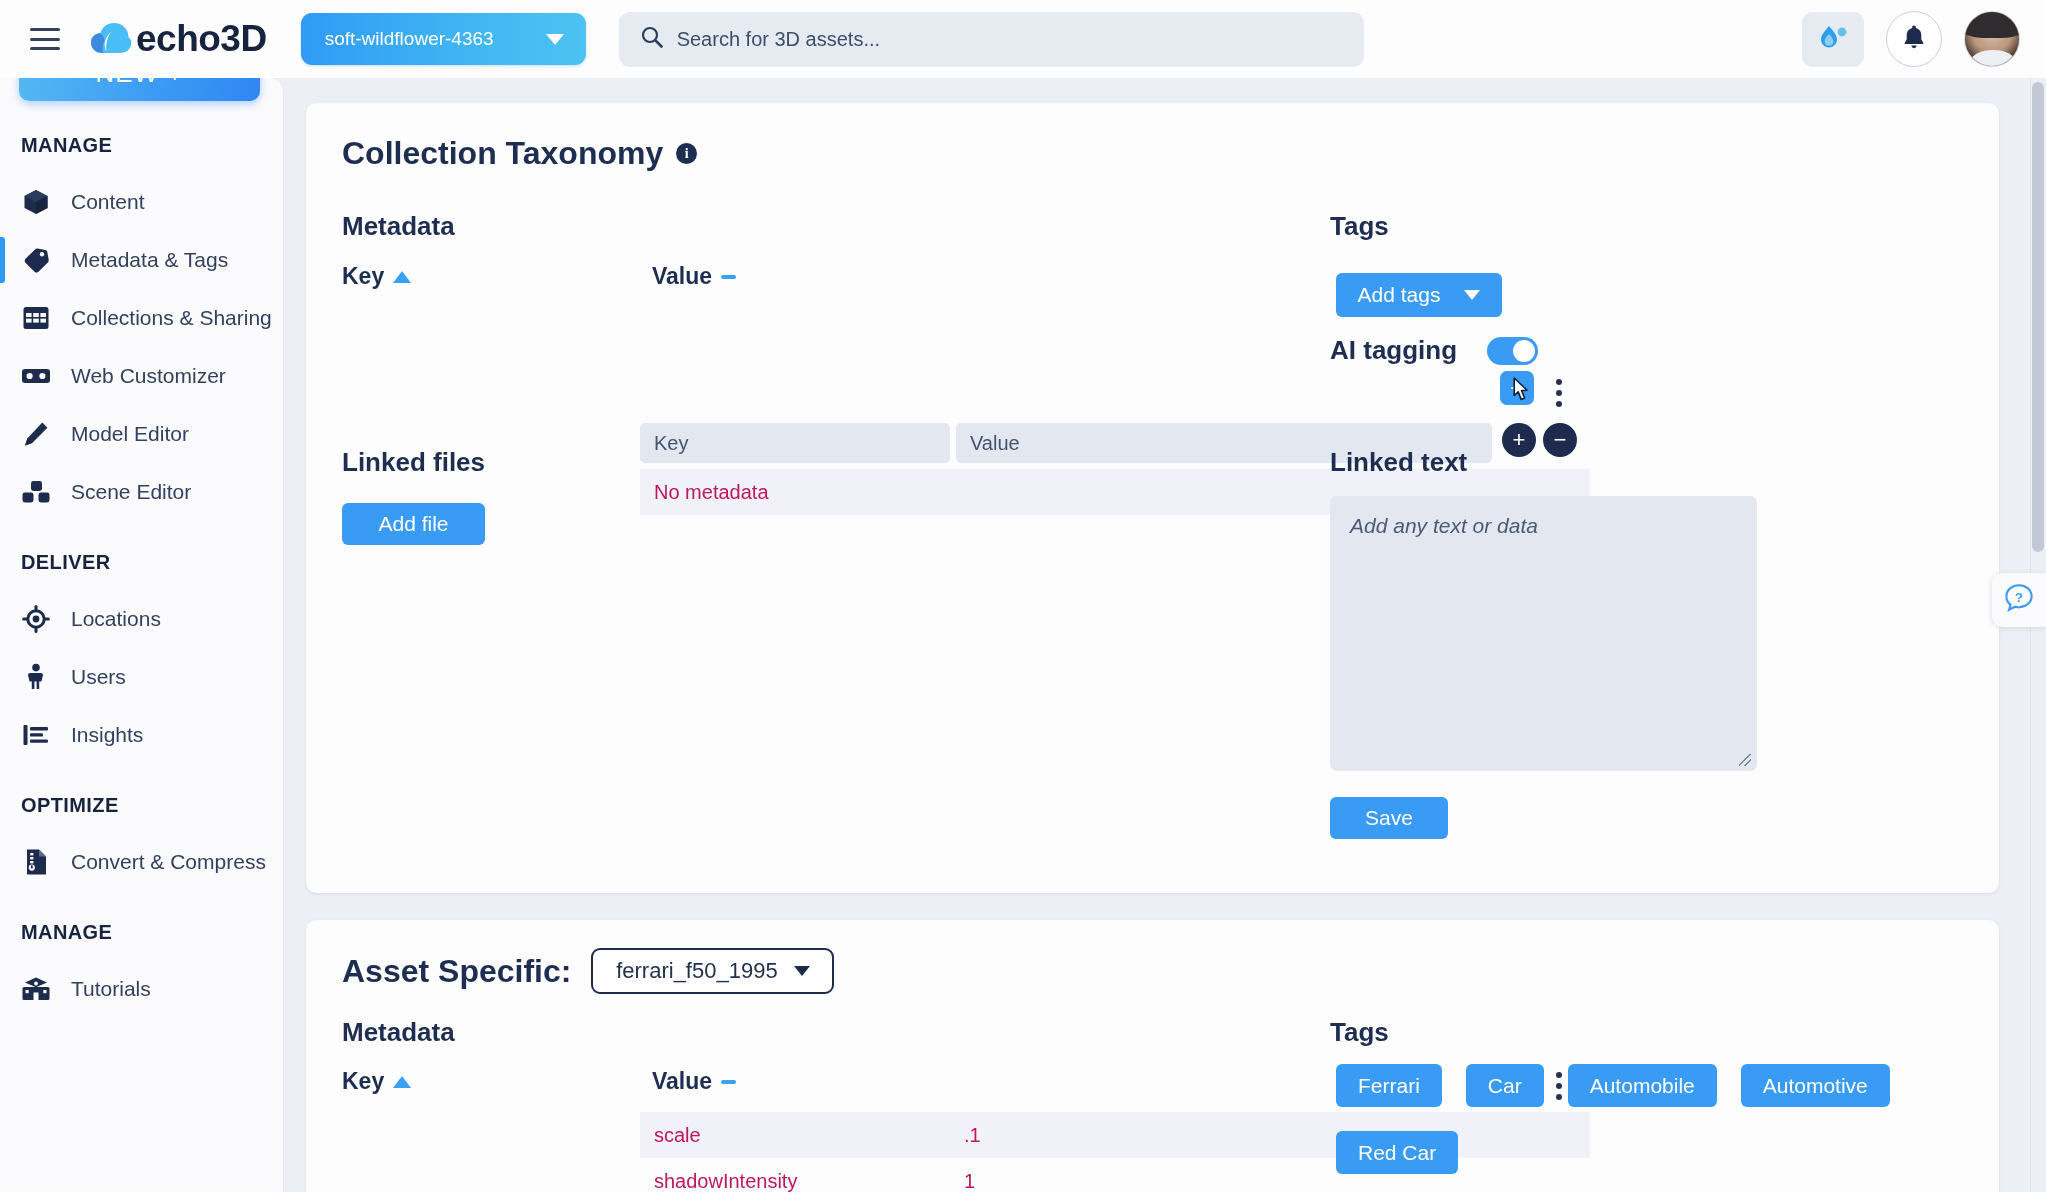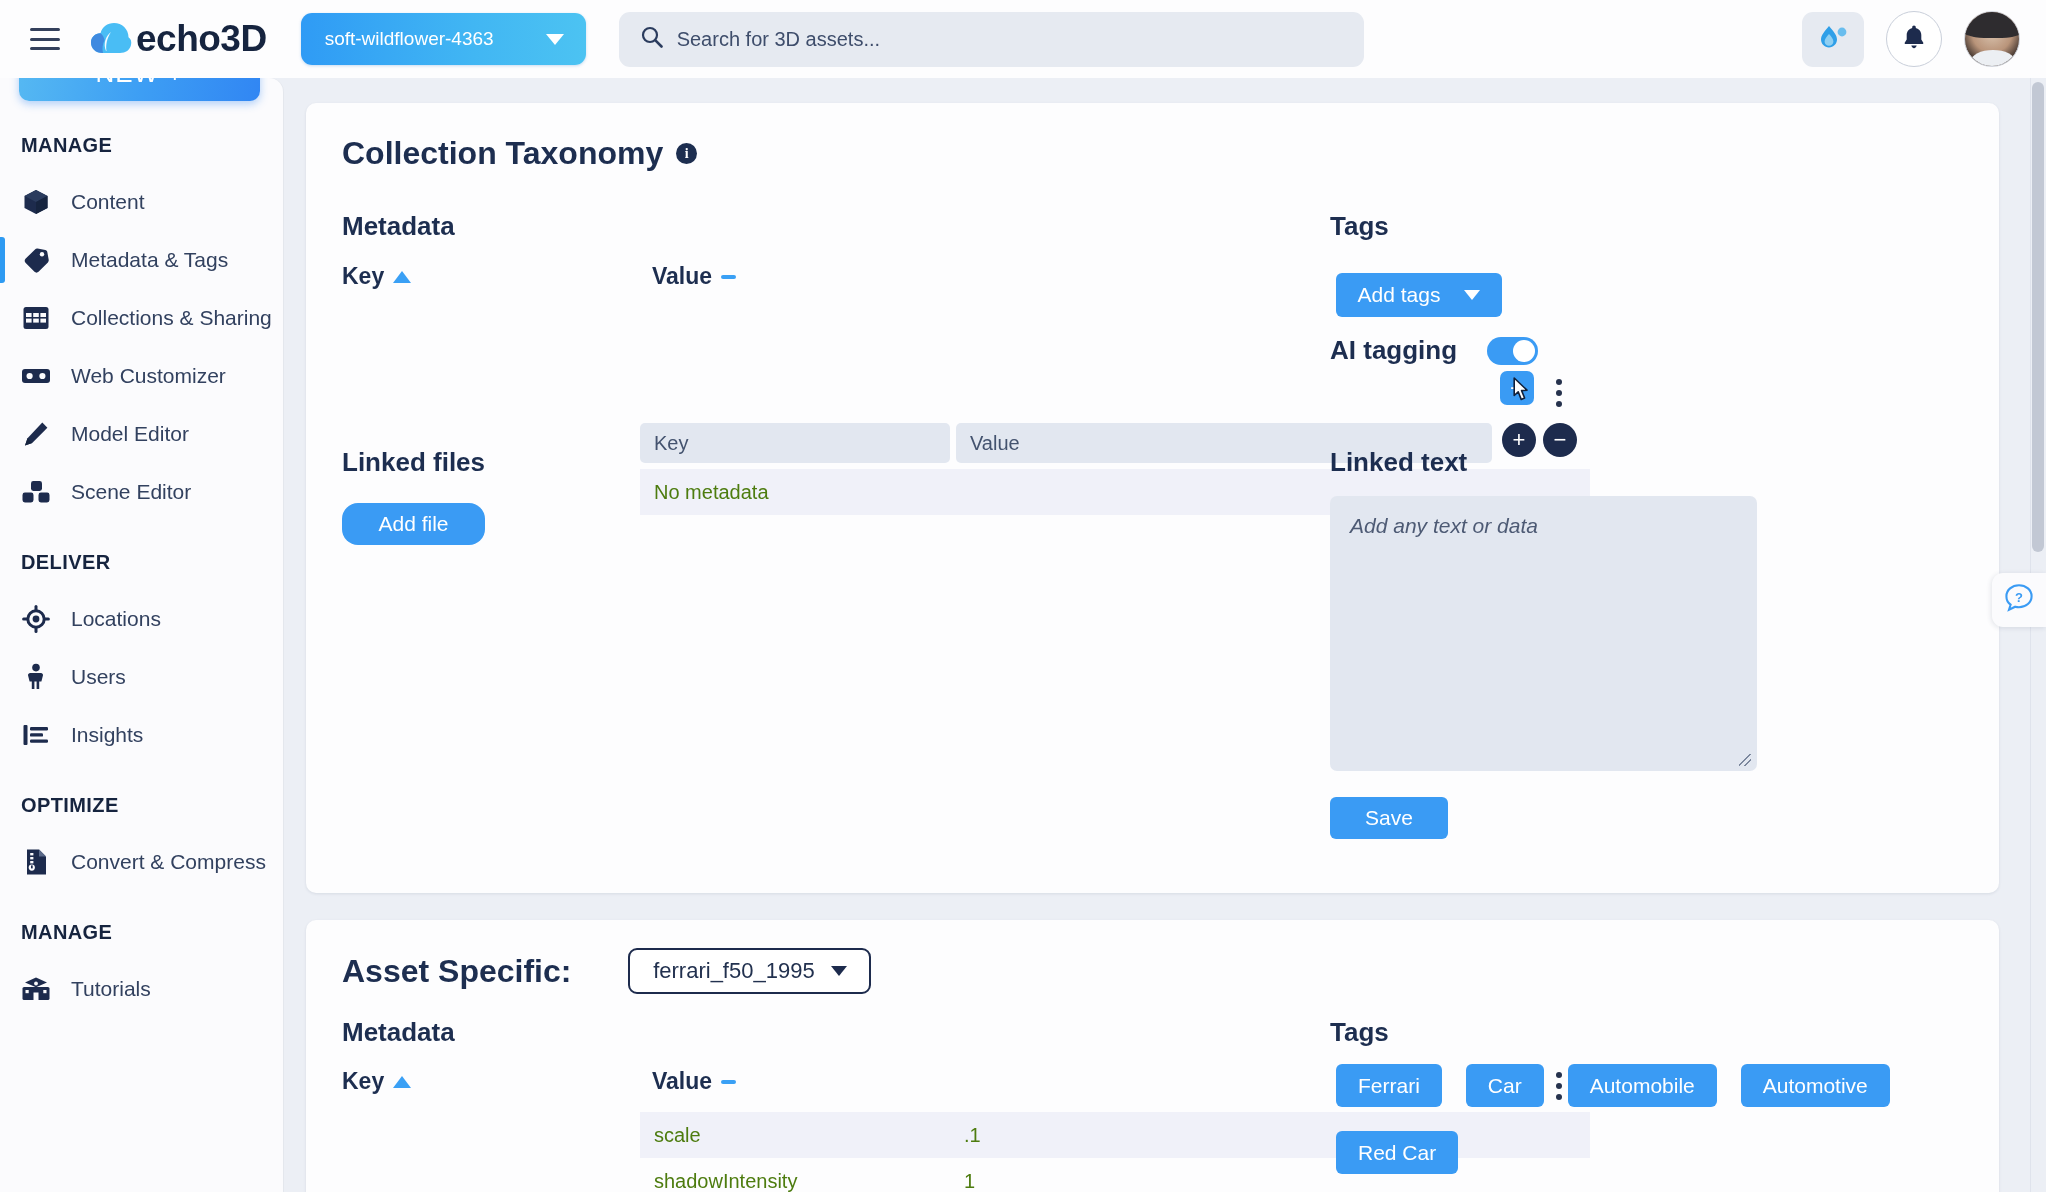--- a/index.html
+++ b/index.html
@@ -164,25 +164,25 @@
   .sort-asc { width: 0; height: 0; border-left: 9px solid transparent; border-right: 9px solid transparent; border-bottom: 12px solid #3aa0f5; }
   .sort-none { width: 15px; height: 4px; background: #3aa0f5; border-radius: 2px; }
 
   .field {
     height: 40px; background: #e2e7f0; border-radius: 5px;
     display: flex; align-items: center; padding: 0 14px;
     font-size: 20px; color: #44536f; cursor: text;
   }
   .row-strip {
     background: #f0f1f9; height: 46px; display: flex; align-items: center;
-    padding-left: 14px; font-size: 20px; color: #4d7c0f;
+    padding-left: 14px; font-size: 20px; color: #be185d;
   }
 
   .btn-blue {
-    background: #3a9bf4; color: #fff; border: none; border-radius: 16px;
+    background: #3a9bf4; color: #fff; border: none; border-radius: 6px;
     font-size: 21px; cursor: pointer; font-family: inherit;
     display: flex; align-items: center; justify-content: center;
   }
   .sq-add {
     width: 34px; height: 34px; border-radius: 7px; background: #3a9bf4;
     display: flex; align-items: center; justify-content: center; cursor: pointer;
     position: relative;
   }
   .plus-glyph { color: #fff; font-size: 24px; line-height: 1; font-weight: 400; }
   .kebab { width: 6px; display:flex; flex-direction: column; gap: 5px; cursor: pointer; }
@@ -216,21 +216,21 @@
     position: absolute; right: 6px; bottom: 5px; width: 12px; height: 12px;
     background:
       linear-gradient(135deg, transparent 0 44%, #7b879d 44% 53%, transparent 53% 100%),
       linear-gradient(135deg, transparent 0 70%, #7b879d 70% 79%, transparent 79% 100%);
   }
   .save-btn { width: 118px; height: 42px; border-radius: 6px; }
 
   .asset-select {
     height: 46px; min-width: 243px; border: 2.5px solid #1d2b4d; border-radius: 9px;
     display: flex; align-items: center; justify-content: center; gap: 16px;
-    padding: 0 20px; font-size: 22px; color: #22314f; cursor: pointer; background:#fff;margin-left:37px;
+    padding: 0 20px; font-size: 22px; color: #22314f; cursor: pointer; background:#fff;
   }
   .caret-dark { width: 0; height: 0; border-left: 8px solid transparent; border-right: 8px solid transparent; border-top: 10px solid #1d2b4d; }
 
   .tag-chip {
     height: 43px; border-radius: 6px; background: #3a9bf4; color: #fff;
     font-size: 21px; display: inline-flex; align-items: center; justify-content: center;
     padding: 0 22px; cursor: pointer;
   }
 
   .help-fab {

